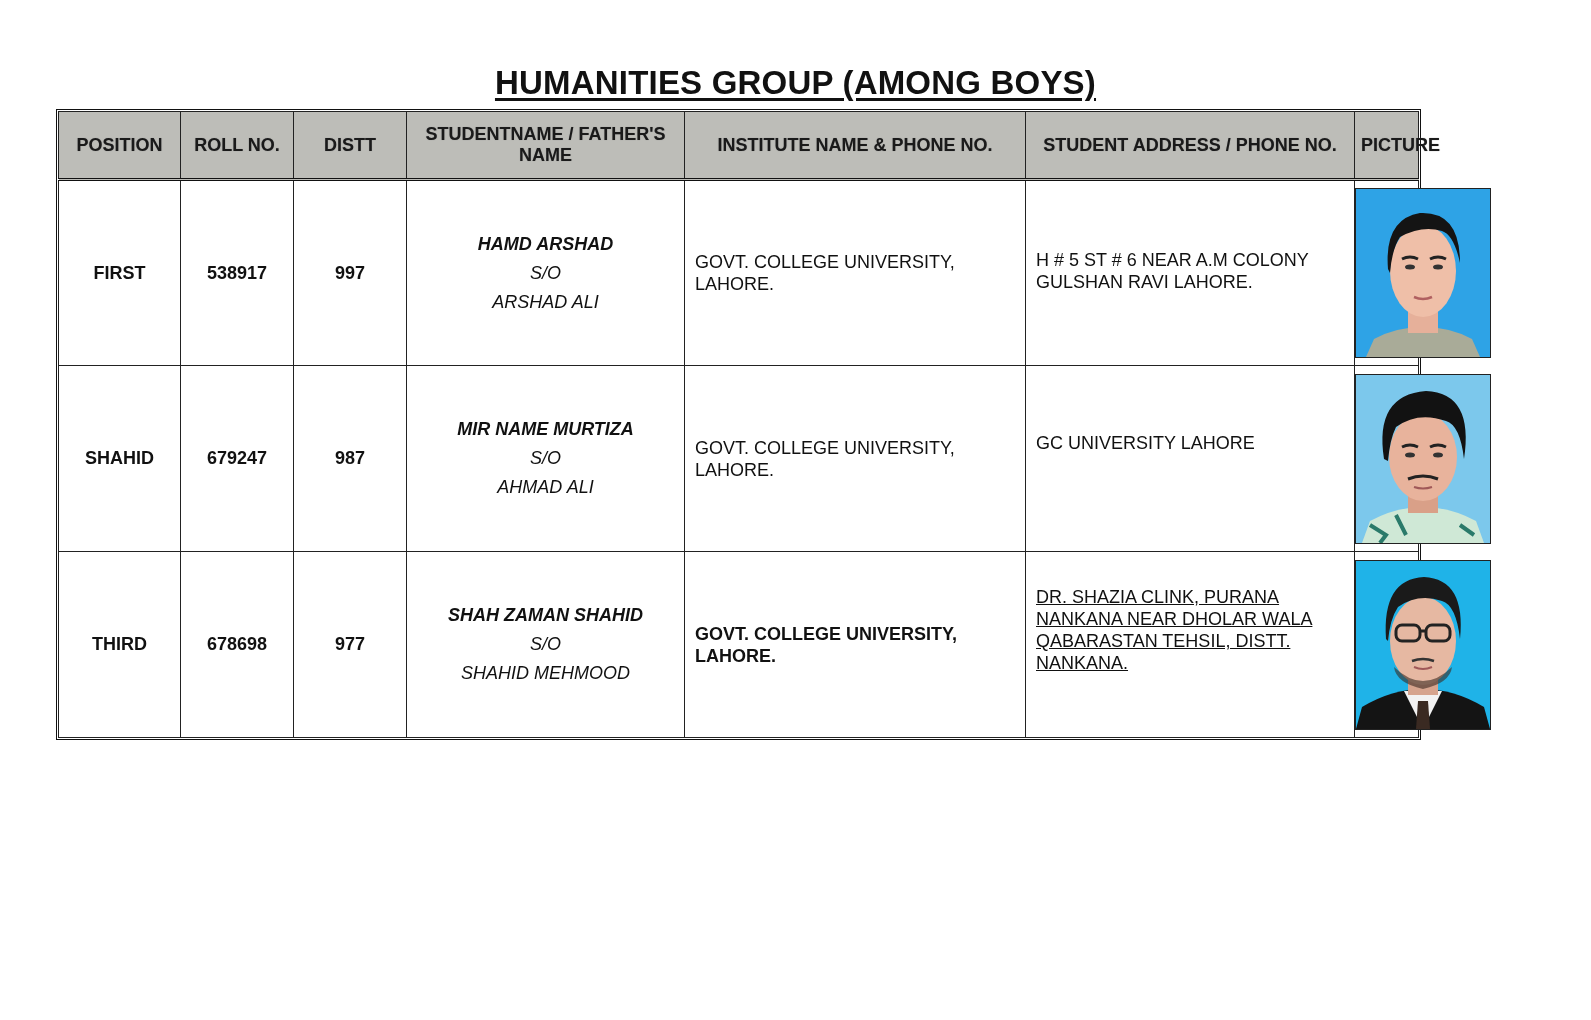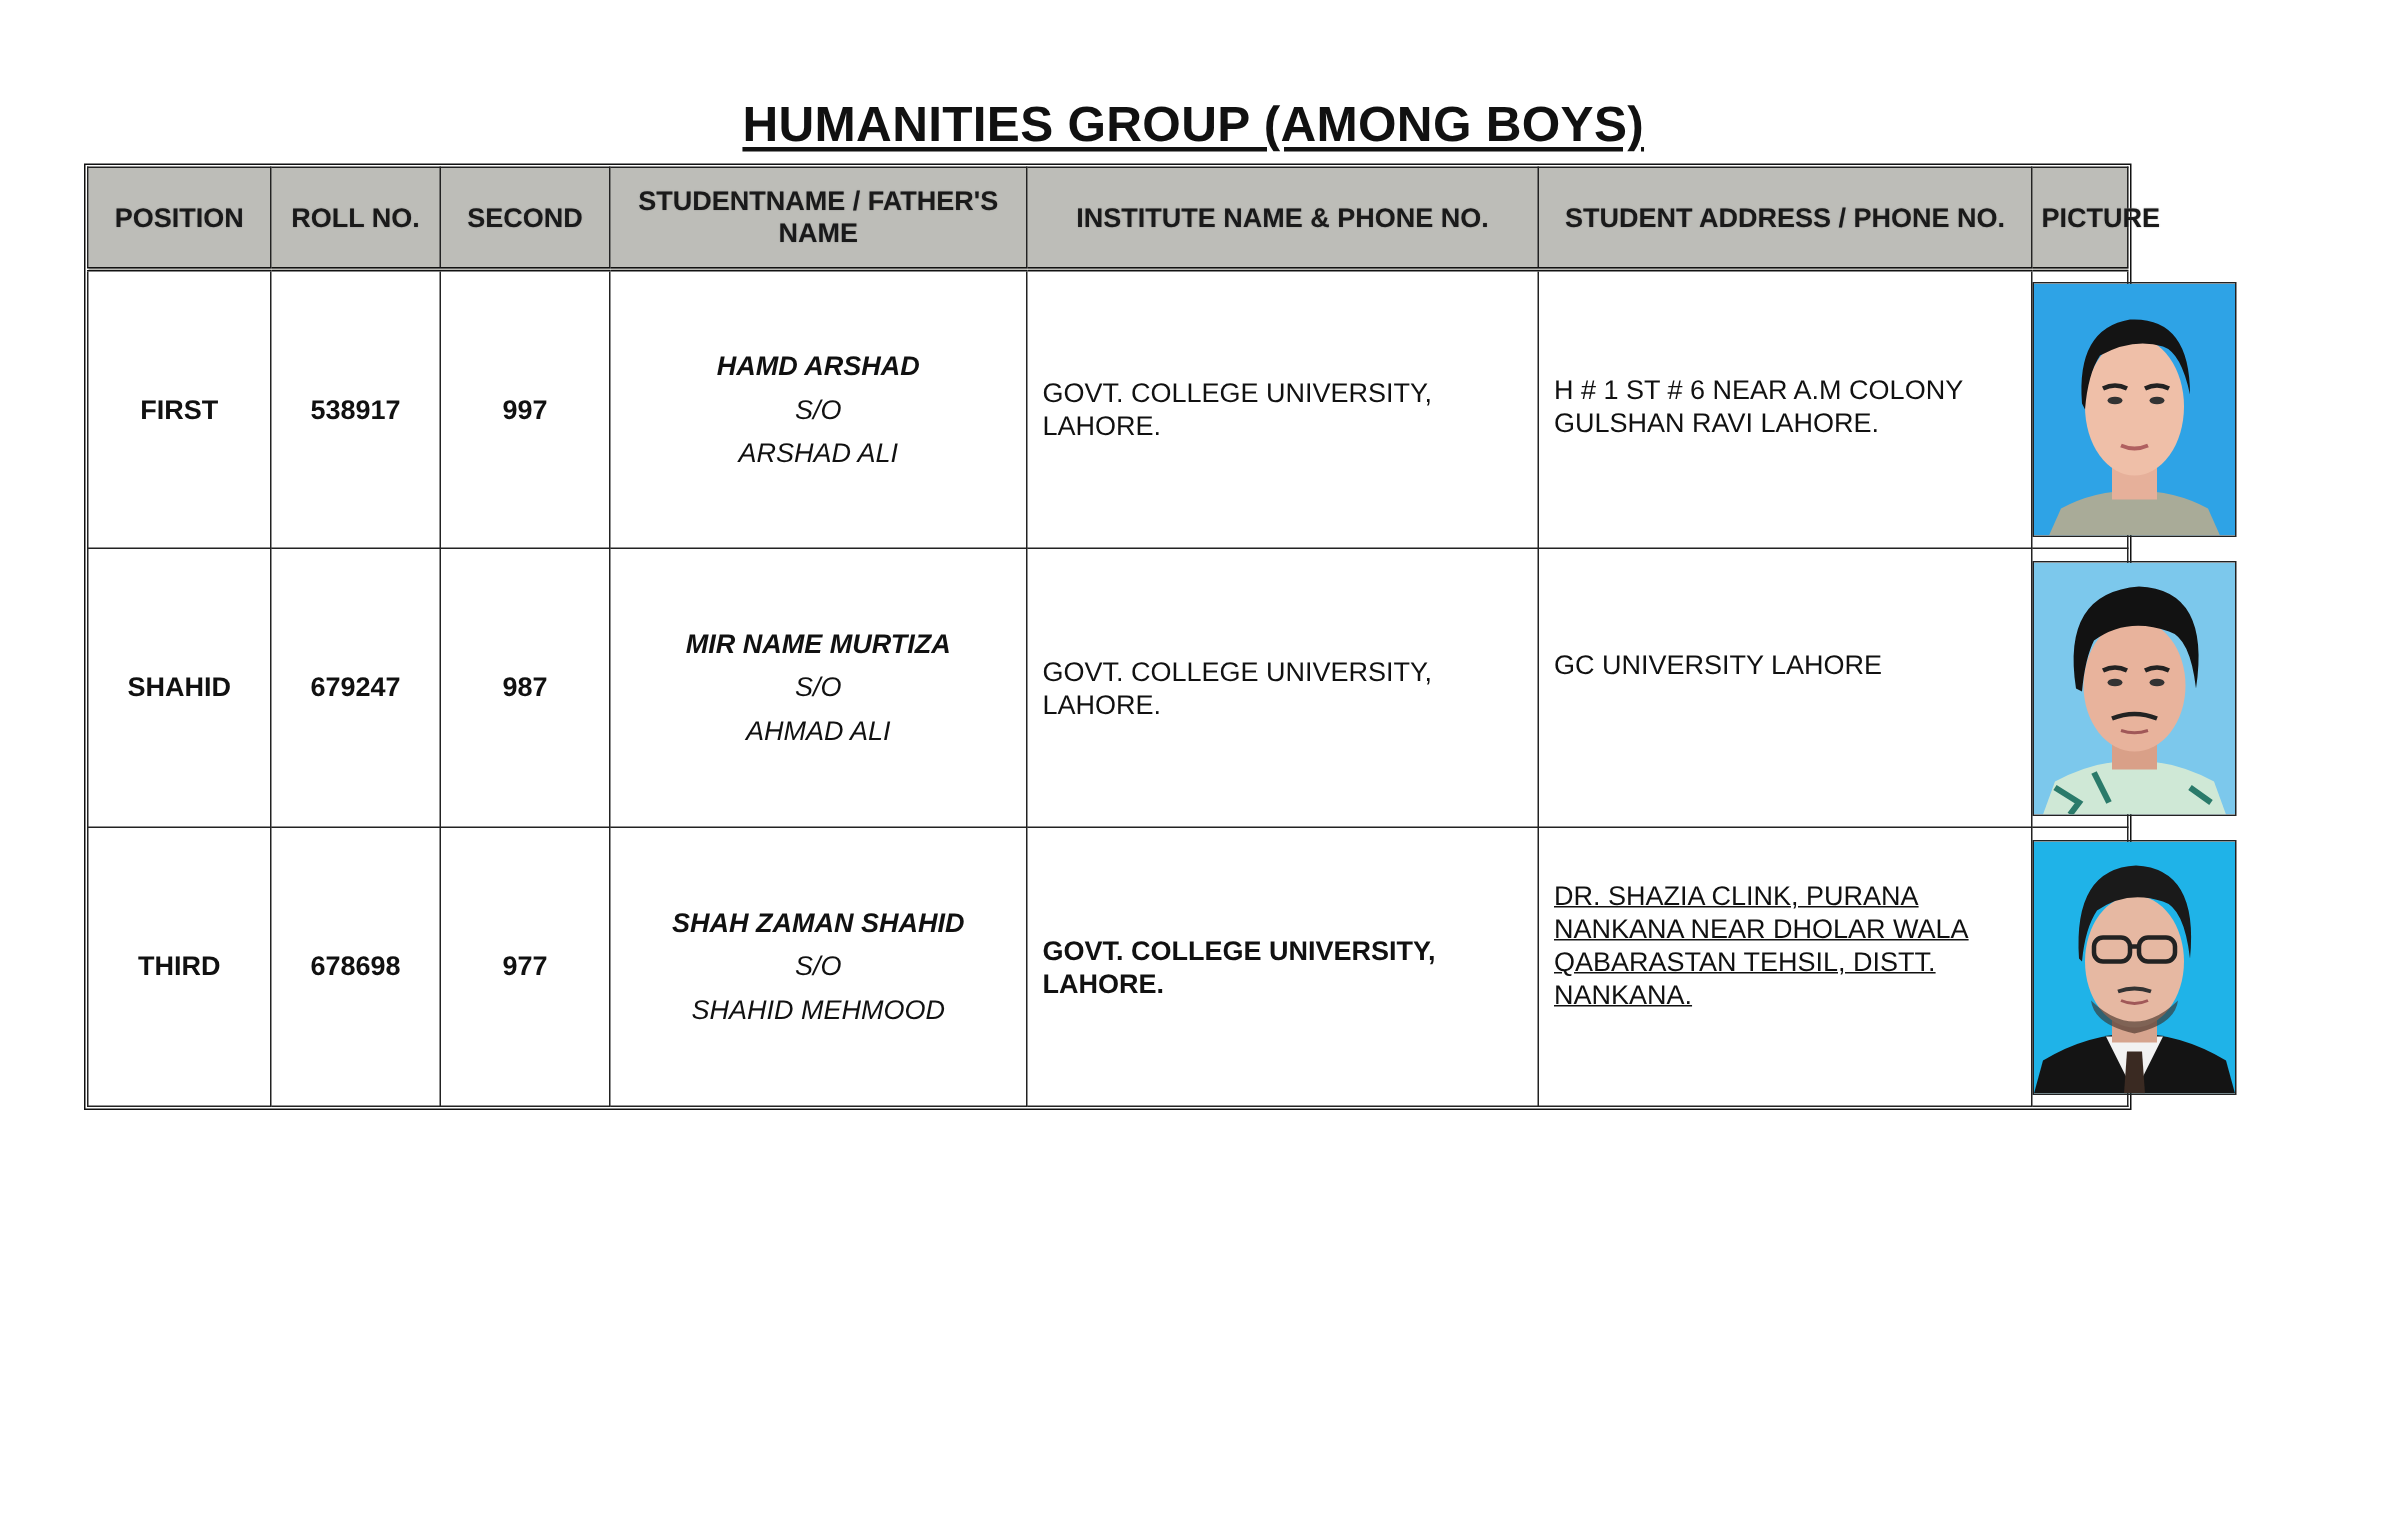--- a/index.html
+++ b/index.html
@@ -114,21 +114,21 @@
         <col class="col-marks">
         <col class="col-name">
         <col class="col-inst">
         <col class="col-addr">
         <col class="col-pic">
     </colgroup>
     <thead>
       <tr>
         <th>POSITION</th>
         <th>ROLL NO.</th>
-        <th>SECOND</th>
+        <th>DISTT</th>
         <th>STUDENTNAME / FATHER'S NAME</th>
         <th>INSTITUTE NAME &amp; PHONE NO.</th>
         <th>STUDENT ADDRESS / PHONE NO.</th>
         <th>PICTURE</th>
       </tr>
     </thead>
     <tbody>
 
       <tr>
         <td class="c-center">FIRST</td>
@@ -137,21 +137,21 @@
         <td class="name-cell">
           <div class="student">HAMD ARSHAD</div>
           <div>S/O</div>
           <div>ARSHAD ALI</div>
         </td>
         <td class="inst-cell">
           <div>GOVT. COLLEGE UNIVERSITY,</div>
           <div>LAHORE.</div>
         </td>
         <td class="addr-cell">
-          <div>H # 1 ST # 6 NEAR A.M COLONY</div>
+          <div>H # 5 ST # 6 NEAR A.M COLONY</div>
           <div>GULSHAN RAVI LAHORE.</div>
         </td>
         <td class="pic-cell">
           <div class="photo">
             <svg viewBox="0 0 134 168">
               <rect width="134" height="168" fill="#2ea3e6"></rect>
               <path d="M10 168 L18 150 Q40 138 67 138 Q94 138 116 150 L124 168 Z" fill="#a9ab98"></path>
               <rect x="52" y="118" width="30" height="26" fill="#e6b09a"></rect>
               <ellipse cx="67" cy="82" rx="33" ry="46" fill="#efbfa8"></ellipse>
               <path d="M32 80 Q28 30 64 24 Q104 22 104 74 Q98 46 86 42 Q66 36 44 48 Q36 60 34 84 Z" fill="#141414"></path>

